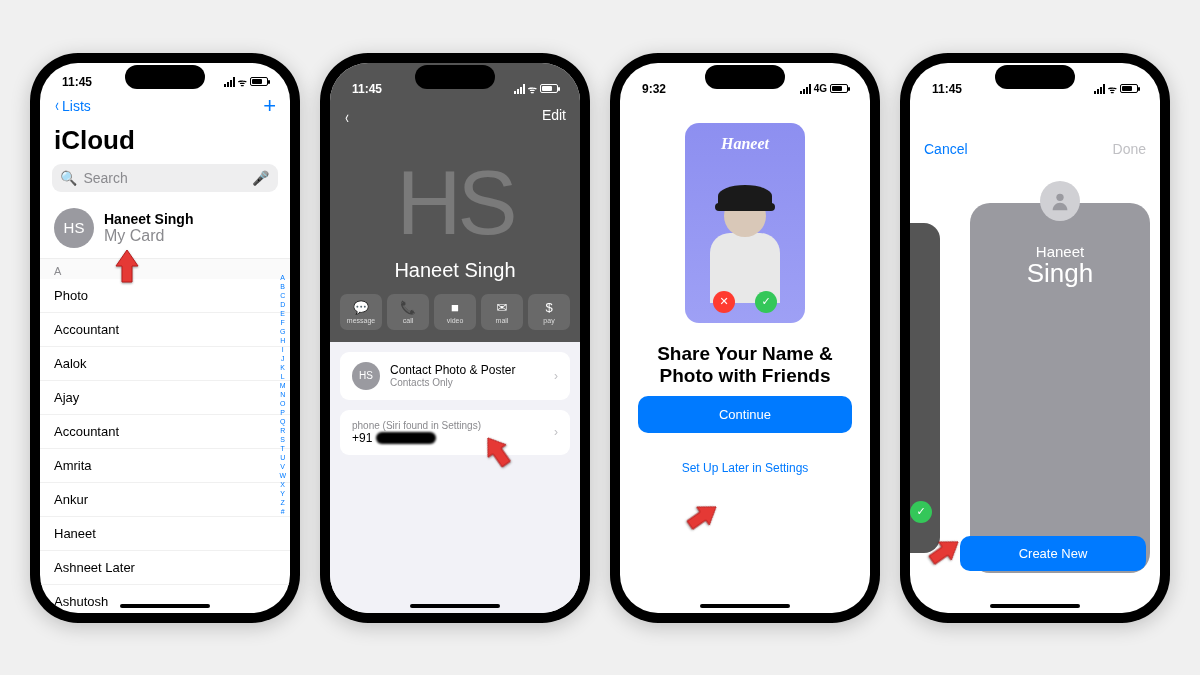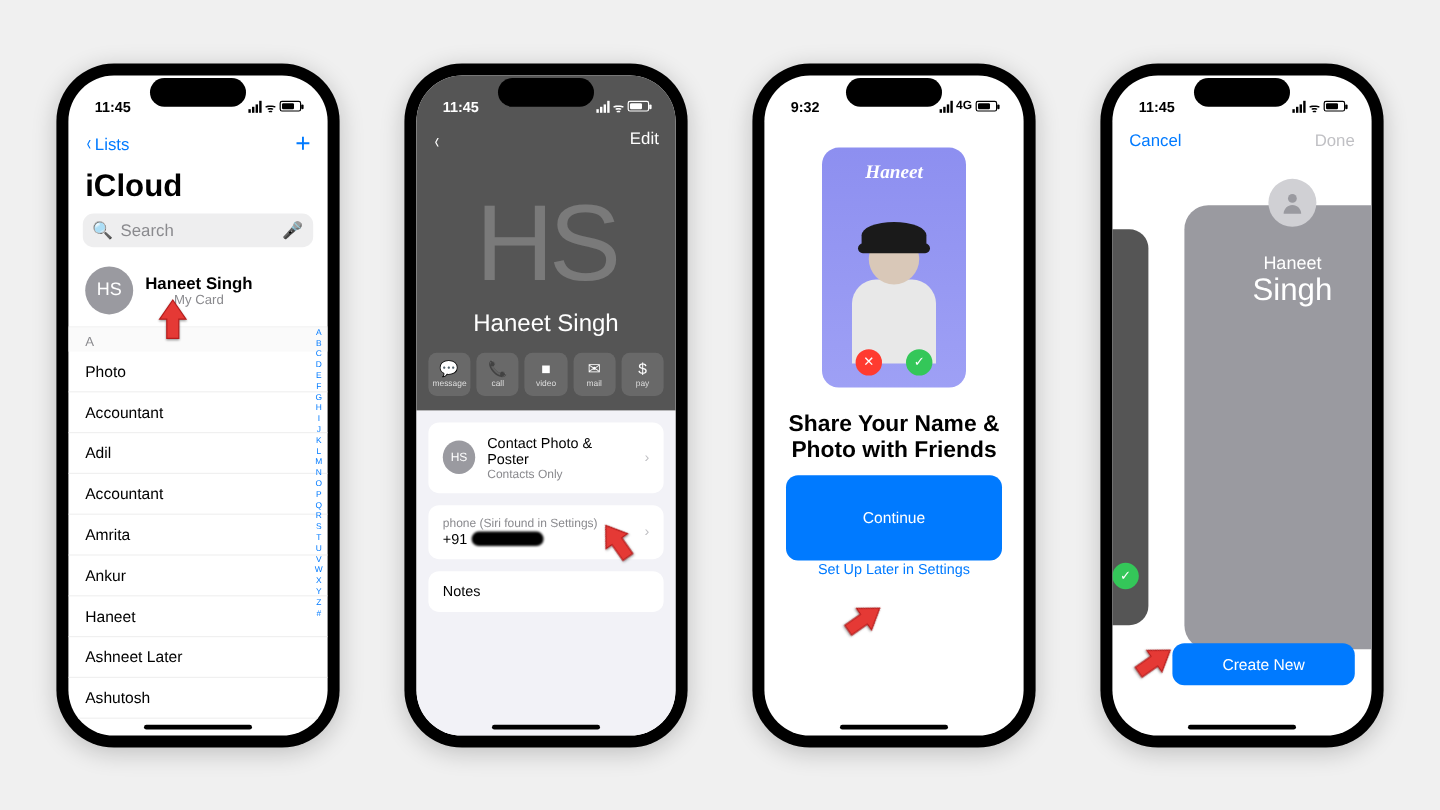--- a/index.html
+++ b/index.html
@@ -7,21 +7,21 @@
     font-family: -apple-system, "Helvetica Neue", Arial, sans-serif;
     background: #f0f0f0;
     width: 1200px;
     height: 675px;
     display: flex;
     justify-content: space-around;
     align-items: center;
     padding: 40px 20px;
   }
   .phone {
-    width: 236px;
+    width: 270px;
     height: 570px;
     background: #000;
     border-radius: 48px;
     padding: 10px;
     position: relative;
     box-shadow: 0 4px 20px rgba(0,0,0,0.2);
   }
   .screen {
     width: 100%;
     height: 100%;
@@ -64,21 +64,21 @@
   
   .nav1 { display:flex; justify-content:space-between; padding:4px 14px; color:#007aff; font-size:14px; }
   .nav1 .back { display:flex; align-items:center; gap:2px; }
   .plus { font-size:22px; font-weight:300; }
   .title1 { font-size:26px; font-weight:700; padding:2px 14px 8px; }
   .search { margin:0 12px 10px; background:#eeeeef; border-radius:9px; display:flex; align-items:center; padding:6px 8px; gap:6px; color:#8a8a8e; font-size:14px;}
   .mic { margin-left:auto; }
   .mycard { display:flex; align-items:center; gap:10px; padding:6px 14px 10px; border-bottom:1px solid #eee;}
   .avatar { width:40px;height:40px;border-radius:50%;background:#9a9aa0;color:#fff;display:flex;align-items:center;justify-content:center;font-size:15px;font-weight:500;}
   .mycard-name { font-weight:600; font-size:14px;}
-  .mycard-sub { color:#8a8a8e; font-size:11px;text-align:center;}
+  .mycard-sub { color:#8a8a8e; font-size:16px;}
   .section-h { color:#8a8a8e; font-size:11px; padding:6px 14px 2px; background:#fafafa;}
   .row { padding:9px 14px; font-size:13px; border-bottom:1px solid #f0f0f0; }
   .index { position:absolute; right:4px; top:210px; display:flex; flex-direction:column; font-size:7px; color:#007aff; gap:0; line-height:9px; text-align:center;}
   .arrow {
     position:absolute; width:30px; height:36px; z-index:20;
   }
   .arrow svg{width:100%;height:100%;filter:drop-shadow(0 1px 1px rgba(0,0,0,.4));}
   .homebar{position:absolute;bottom:5px;left:50%;transform:translateX(-50%);width:90px;height:4px;background:#000;border-radius:3px;}
 
   
@@ -104,25 +104,25 @@
   .person{position:absolute;bottom:18px;left:50%;transform:translateX(-50%);width:100px;height:140px;}
   .head{width:42px;height:42px;border-radius:50%;background:#d9c8b8;position:absolute;top:30px;left:29px;}
   .cap{width:54px;height:22px;background:#1a1a1a;border-radius:50% 50% 10% 10%;position:absolute;top:20px;left:23px;}
   .brim{width:60px;height:8px;background:#1a1a1a;border-radius:4px;position:absolute;top:38px;left:20px;}
   .torso{width:70px;height:70px;background:#e8e8e8;position:absolute;top:68px;left:15px;border-radius:20px 20px 0 0;}
   .callbtns{position:absolute;bottom:10px;width:100%;display:flex;justify-content:space-around;padding:0 18px;}
   .callbtn{width:22px;height:22px;border-radius:50%;display:flex;align-items:center;justify-content:center;color:#fff;font-size:11px;}
   .decline{background:#ff3b30;}.accept{background:#34c759;}
   .s3-title{font-size:19px;font-weight:700;text-align:center;line-height:1.2;margin-bottom:8px;}
   .s3-desc{font-size:10px;color:#666;text-align:center;line-height:1.4;margin-bottom:24px;padding:0 4px;}
-  .btn-primary{background:#007aff;color:#fff;border-radius:10px;padding:28px;width:100%;text-align:center;font-size:13px;font-weight:500;margin-bottom:0;}
+  .btn-primary{background:#007aff;color:#fff;border-radius:10px;padding:11px;width:100%;text-align:center;font-size:13px;font-weight:500;margin-bottom:28px;}
   .btn-link{color:#007aff;font-size:12px;text-align:center;}
 
   
-  .nav4{display:flex;justify-content:space-between;padding:6px 14px;font-size:14px;}
+  .nav4{display:flex;justify-content:space-between;padding:6px 14px;font-size:14px;margin-top:32px;}
   .cancel{color:#007aff;}
   .done{color:#c0c0c4;}
   .s4-body{flex:1;position:relative;padding-top:10px;}
   .prev-card{position:absolute;left:-30px;top:60px;width:60px;height:330px;background:#555;border-radius:0 16px 16px 0;}
   .prev-accept{position:absolute;bottom:30px;right:8px;width:22px;height:22px;border-radius:50%;background:#34c759;color:#fff;display:flex;align-items:center;justify-content:center;font-size:11px;}
   .main-card{position:absolute;left:60px;top:40px;width:180px;height:370px;background:#9a9aa0;border-radius:20px;text-align:center;color:#fff;}
   .avatar-top{width:40px;height:40px;border-radius:50%;background:#d0d0d4;position:absolute;top:-22px;left:50%;transform:translateX(-50%);display:flex;align-items:center;justify-content:center;}
   .avatar-top svg{width:22px;height:22px;fill:#9a9aa0;}
   .card-first{margin-top:40px;font-size:15px;}
   .card-last{font-size:26px;font-weight:400;margin-top:-2px;}
@@ -168,21 +168,22 @@
       <div class="avatar">HS</div>
       <div>
         <div class="mycard-name">Haneet Singh</div>
         <div class="mycard-sub">My Card</div>
       </div>
     </div>
     <div class="section-h">A</div>
     <div id="s1-list">
         <div class="row">Photo</div>
         <div class="row">Accountant</div>
-        <div class="row">Adil</div>
+        <div class="row">Aalok</div>
+        <div class="row">Ajay</div>
         <div class="row">Accountant</div>
         <div class="row">Amrita</div>
         <div class="row">Ankur</div>
         <div class="row">Haneet</div>
         <div class="row">Ashneet Later</div>
         <div class="row">Ashutosh</div>
       </div>
     <div class="index" id="s1-index">
         <span>A</span>
         <span>B</span>
@@ -276,23 +277,20 @@
           <div>Contact Photo &amp; Poster</div>
           <div class="cell-sub">Contacts Only</div>
         </div>
         <span class="chev">›</span>
       </div>
       <div class="cell" style="display:block;">
         <div class="cell-sub">phone (Siri found in Settings)</div>
         <div><span>+91</span> <span class="redact"></span></div>
         <span class="chev" style="position:absolute;right:12px;top:50%;transform:translateY(-50%);">›</span>
       </div>
-      <div class="cell">
-        <span>Notes</span>
-      </div>
     </div>
     <div class="arrow" style="left:152px;top:370px;transform:rotate(-35deg);">
       <svg viewBox="0 0 30 36">
           <path d="M15 2 L26 18 L20 18 L20 34 L10 34 L10 18 L4 18 Z" fill="#e53935" stroke="#b71c1c" stroke-width="1"></path>
         </svg>
     </div>
     <div class="homebar"></div>
   </div>
 </div>
 

